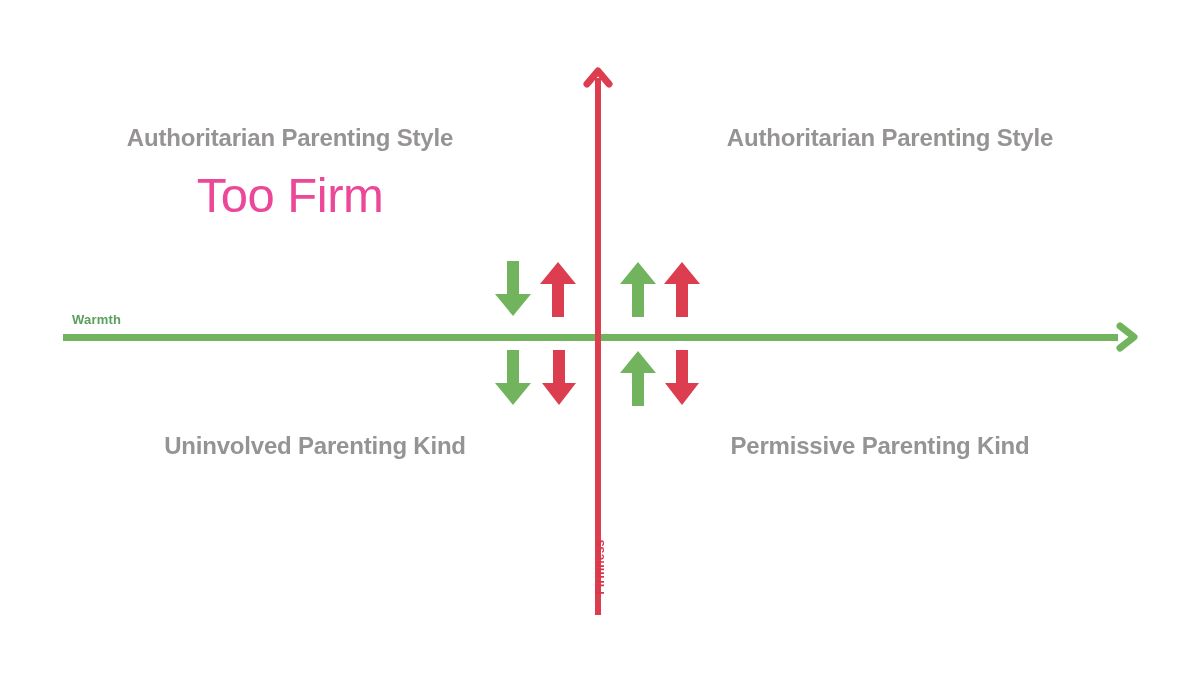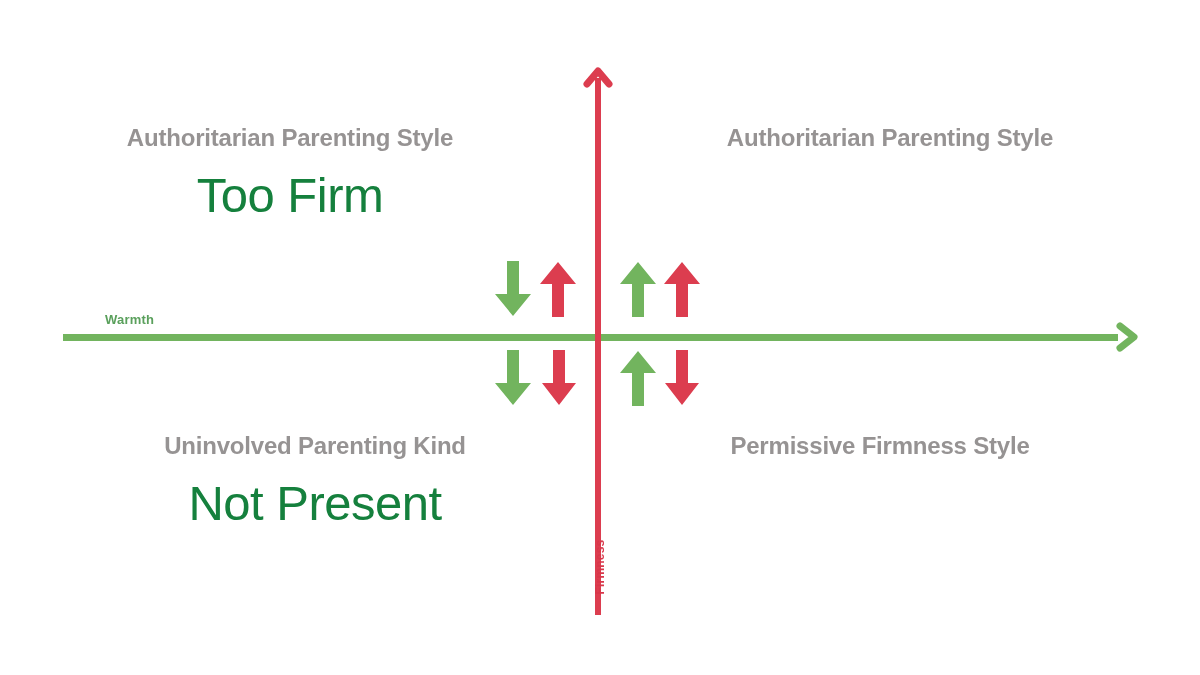--- a/index.html
+++ b/index.html
@@ -53,21 +53,20 @@
 
   .axis-label-warmth {
     position: absolute;
     left: 72px;
     top: 312px;
     font-size: 13px;
     font-weight: bold;
     letter-spacing: 0.2px;
     color: var(--green-text);
     white-space: nowrap;
-    margin-left: 33px;
   }
   .axis-label-firmness {
     position: absolute;
     left: 560px;
     top: 560px;
     width: 80px;
     text-align: center;
     font-size: 12px;
     font-weight: bold;
     letter-spacing: 0.2px;
@@ -93,21 +92,21 @@
     font-weight: bold;
     color: var(--gray);
     letter-spacing: -0.2px;
     line-height: 1.2;
     margin: 12px;
     white-space: nowrap;
   }
   .quad-title {
     font-size: 49px;
     font-weight: normal;
-    color: #15803d;
+    color: #ec4899;
     letter-spacing: -0.5px;
     line-height: 1.25;
     margin: 4px 0 0 0;
     white-space: nowrap;
   }
 
   
   .arrow {
     position: absolute;
     width: 40px;
@@ -148,25 +147,24 @@
     <p class="quad-style">Authoritarian Parenting Style</p>
     <p class="quad-title">Too Firm</p>
   </div>
 
   <div class="quad quad-tr">
     <p class="quad-style">Authoritarian Parenting Style</p>
   </div>
 
   <div class="quad quad-bl">
     <p class="quad-style">Uninvolved Parenting Kind</p>
-    <p class="quad-title">Not Present</p>
   </div>
 
   <div class="quad quad-br">
-    <p class="quad-style">Permissive Firmness Style</p>
+    <p class="quad-style">Permissive Parenting Kind</p>
   </div>
 
   <div class="arrow" style="left:493px; top:261px;">
     <svg viewBox="0 0 40 56" aria-hidden="true">
       <path d="M14 0 H26 V33 H38 L20 55 L2 33 H14 Z" fill="#72b45e"></path>
     </svg>
   </div>
   <div class="arrow" style="left:538px; top:261px;">
     <svg viewBox="0 0 40 56" aria-hidden="true">
       <path d="M20 1 L38 23 H26 V56 H14 V23 H2 Z" fill="#dc3d4f"></path>

